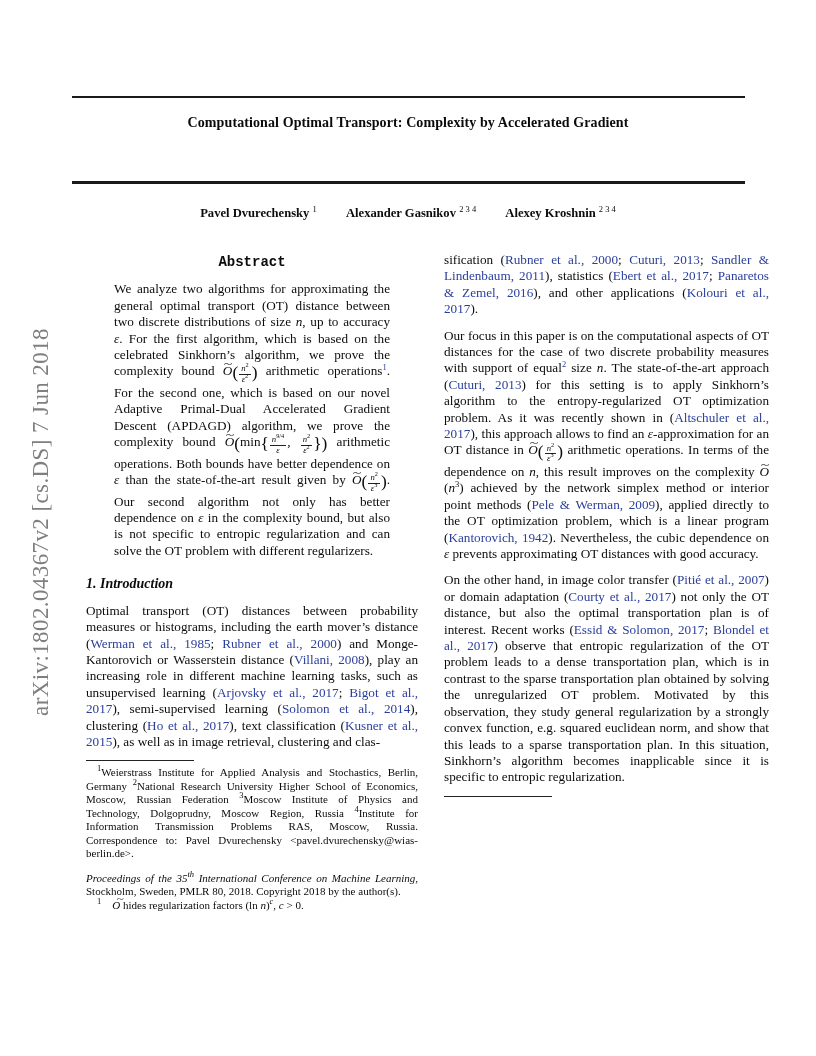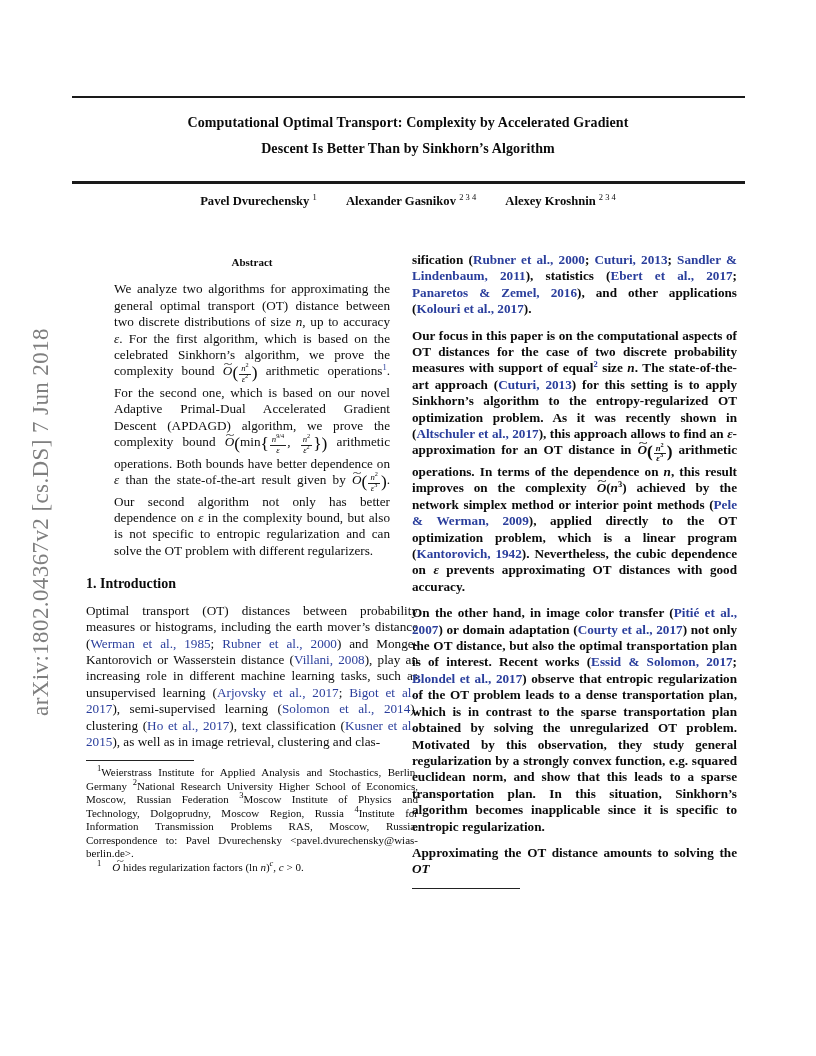--- a/index.html
+++ b/index.html
@@ -10,35 +10,35 @@
     -webkit-font-smoothing:antialiased;
   }
   .rule{position:absolute;left:72px;width:673px;background:#1a1a1a;}
   #rule-top{top:96px;height:2px;}
   #rule-title{top:181px;height:3px;}
   #paper-title{
     position:absolute;top:110px;left:108px;width:600px;text-align:center;
     font-size:14px;font-weight:bold;line-height:26px;letter-spacing:0.1px;
   }
   #author-line{
-    position:absolute;top:194px;left:0;width:816px;text-align:center;
+    position:absolute;top:206px;left:0;width:816px;text-align:center;
     font-size:12.6px;font-weight:bold;
   }
   .author{margin:0 13px;white-space:nowrap;}
   .author sup{font-weight:normal;}
   #arxiv-watermark{
     position:absolute;left:41px;top:522px;transform:translate(-50%,-50%) rotate(-90deg);
     white-space:nowrap;color:var(--wm);font-size:23px;letter-spacing:0.4px;
   }
   .col{position:absolute;top:252px;text-align:justify;font-size:13.2px;line-height:16.4px;}
   #col-left{left:86px;width:332px;}
-  #col-right{left:412px;width:325px;font-weight:bold;}
-  #abstract-heading{text-align:center;font-weight:bold;font-size:11px;margin:2px 0 11px 0;}
+  #col-right{left:444px;width:325px;}
+  #abstract-heading{text-align:center;font-weight:bold;font-size:14px;margin:2px 0 11px 0;font-family:Liberation Mono, monospace;}
   #abstract-paragraph{margin:0 28px;}
-  #section-heading-1{font-size:14px;font-weight:bold;text-align:left;margin:17px 0 10px 0;}
+  #section-heading-1{font-size:14px;font-weight:bold;text-align:left;margin:17px 0 10px 0;font-style:italic;}
   .para{margin:0 0 10px 0;}
   .para:last-child{margin-bottom:0;}
   .fnrule{width:108px;border:none;border-top:1.2px solid #222;margin:9px 0 5px 0;}
   .footnote{font-size:11px;line-height:13.5px;text-align:justify;}
   .indent{text-indent:11px;}
   #proceedings-note{margin-top:11px;}
   sup{font-size:8.5px;line-height:0;vertical-align:super;}
   .cite{color:var(--cite);}
   .it{font-style:italic;}
   .mv{font-style:italic;font-family:"Liberation Serif",serif;}
@@ -50,42 +50,41 @@
   .otilde{position:relative;display:inline-block;line-height:1;}
   .otilde .ottl{position:absolute;top:-0.52em;left:55%;transform:translateX(-50%) scaleX(1.5);font-size:0.8em;font-style:normal;}
 </style>
 </head>
 <body>
 
 <div class="rule" id="rule-top"></div>
 
 <div id="paper-title">
   <div>Computational Optimal Transport: Complexity by Accelerated Gradient</div>
-  <div>Descent Is Better Than by Sinkhorn’s Algorithm</div>
 </div>
 
 <div class="rule" id="rule-title"></div>
 
 <div id="author-line">
   <span class="author"><span>Pavel Dvurechensky</span> <sup>1</sup></span>
   <span class="author"><span>Alexander Gasnikov</span> <sup>2 3 4</sup></span>
   <span class="author"><span>Alexey Kroshnin</span> <sup>2 3 4</sup></span>
 </div>
 
 <div id="arxiv-watermark">arXiv:1802.04367v2  [cs.DS]  7 Jun 2018</div>
 
 <div class="col" id="col-left">
   <div id="abstract-heading">Abstract</div>
   <div id="abstract-paragraph" class="para"><span>We analyze two algorithms for approximating the general optimal transport (OT) distance between two discrete distributions of size </span><span class="mv">n</span><span>, up to accuracy </span><span class="mv">ε</span><span>. For the first algorithm, which is based on the celebrated Sinkhorn’s algorithm, we prove the complexity bound </span><span class="otilde"><span class="ottl">~</span><span class="mv">O</span></span><span class="bigp">(</span><span class="frac"><span class="fn"><span><span class="mv">n</span><sup>2</sup></span></span><span class="fd"><span><span class="mv">ε</span><sup>2</sup></span></span></span><span class="bigp">)</span><span> arithmetic operations</span><sup class="cite">1</sup><span>. For the second one, which is based on our novel Adaptive Primal-Dual Accelerated Gradient Descent (APDAGD) algorithm, we prove the complexity bound </span><span class="otilde"><span class="ottl">~</span><span class="mv">O</span></span><span class="bigp">(</span><span>min</span><span class="bigp">{</span><span class="frac"><span class="fn"><span><span class="mv">n</span><sup>9/4</sup></span></span><span class="fd"><span><span class="mv">ε</span></span></span></span><span>, </span><span class="frac"><span class="fn"><span><span class="mv">n</span><sup>2</sup></span></span><span class="fd"><span><span class="mv">ε</span><sup>2</sup></span></span></span><span class="bigp">}</span><span class="bigp">)</span><span> arithmetic operations. Both bounds have better dependence on </span><span class="mv">ε</span><span> than the state-of-the-art result given by </span><span class="otilde"><span class="ottl">~</span><span class="mv">O</span></span><span class="bigp">(</span><span class="frac"><span class="fn"><span><span class="mv">n</span><sup>2</sup></span></span><span class="fd"><span><span class="mv">ε</span><sup>3</sup></span></span></span><span class="bigp">)</span><span>. Our second algorithm not only has better dependence on </span><span class="mv">ε</span><span> in the complexity bound, but also is not specific to entropic regularization and can solve the OT problem with different regularizers.</span></div>
   <div id="section-heading-1">1. Introduction</div>
   <div class="para"><span>Optimal transport (OT) distances between probability measures or histograms, including the earth mover’s distance (</span><span class="cite">Werman et al., 1985</span><span>; </span><span class="cite">Rubner et al., 2000</span><span>) and Monge-Kantorovich or Wasserstein distance (</span><span class="cite">Villani, 2008</span><span>), play an increasing role in different machine learning tasks, such as unsupervised learning (</span><span class="cite">Arjovsky et al., 2017</span><span>; </span><span class="cite">Bigot et al., 2017</span><span>), semi-supervised learning (</span><span class="cite">Solomon et al., 2014</span><span>), clustering (</span><span class="cite">Ho et al., 2017</span><span>), text classification (</span><span class="cite">Kusner et al., 2015</span><span>), as well as in image retrieval, clustering and clas-</span></div>
   <hr class="fnrule">
   <div class="footnote indent"><sup>1</sup><span>Weierstrass Institute for Applied Analysis and Stochastics, Berlin, Germany </span><sup>2</sup><span>National Research University Higher School of Economics, Moscow, Russian Federation </span><sup>3</sup><span>Moscow Institute of Physics and Technology, Dolgoprudny, Moscow Region, Russia </span><sup>4</sup><span>Institute for Information Transmission Problems RAS, Moscow, Russia. Correspondence to: Pavel Dvurechensky </span><span>&lt;pavel.dvurechensky@wias-berlin.de&gt;.</span></div>
+  <div class="footnote" id="proceedings-note"><span class="it">Proceedings of the 35</span><sup class="it">th</sup><span class="it"> International Conference on Machine Learning</span><span>, Stockholm, Sweden, PMLR 80, 2018. Copyright 2018 by the author(s).</span></div>
   <div class="footnote indent"><sup>1</sup><span class="otilde"><span class="ottl">~</span><span class="mv">O</span></span><span> hides regularization factors (ln </span><span class="mv">n</span><span>)</span><sup class="it">c</sup><span>, </span><span class="mv">c</span><span> &gt; 0.</span></div>
 </div>
 
 <div class="col" id="col-right">
   <div class="para"><span>sification (</span><span class="cite">Rubner et al., 2000</span><span>; </span><span class="cite">Cuturi, 2013</span><span>; </span><span class="cite">Sandler &amp; Lindenbaum, 2011</span><span>), statistics (</span><span class="cite">Ebert et al., 2017</span><span>; </span><span class="cite">Panaretos &amp; Zemel, 2016</span><span>), and other applications (</span><span class="cite">Kolouri et al., 2017</span><span>).</span></div>
   <div class="para"><span>Our focus in this paper is on the computational aspects of OT distances for the case of two discrete probability measures with support of equal</span><sup class="cite">2</sup><span> size </span><span class="mv">n</span><span>. The state-of-the-art approach (</span><span class="cite">Cuturi, 2013</span><span>) for this setting is to apply Sinkhorn’s algorithm to the entropy-regularized OT optimization problem. As it was recently shown in (</span><span class="cite">Altschuler et al., 2017</span><span>), this approach allows to find an </span><span class="mv">ε</span><span>-approximation for an OT distance in </span><span class="otilde"><span class="ottl">~</span><span class="mv">O</span></span><span class="bigp">(</span><span class="frac"><span class="fn"><span><span class="mv">n</span><sup>2</sup></span></span><span class="fd"><span><span class="mv">ε</span><sup>3</sup></span></span></span><span class="bigp">)</span><span> arithmetic operations. In terms of the dependence on </span><span class="mv">n</span><span>, this result improves on the complexity </span><span class="otilde"><span class="ottl">~</span><span class="mv">O</span></span><span>(</span><span class="mv">n</span><sup>3</sup><span>) achieved by the network simplex method or interior point methods (</span><span class="cite">Pele &amp; Werman, 2009</span><span>), applied directly to the OT optimization problem, which is a linear program (</span><span class="cite">Kantorovich, 1942</span><span>). Nevertheless, the cubic dependence on </span><span class="mv">ε</span><span> prevents approximating OT distances with good accuracy.</span></div>
   <div class="para"><span>On the other hand, in image color transfer (</span><span class="cite">Pitié et al., 2007</span><span>) or domain adaptation (</span><span class="cite">Courty et al., 2017</span><span>) not only the OT distance, but also the optimal transportation plan is of interest. Recent works (</span><span class="cite">Essid &amp; Solomon, 2017</span><span>; </span><span class="cite">Blondel et al., 2017</span><span>) observe that entropic regularization of the OT problem leads to a dense transportation plan, which is in contrast to the sparse transportation plan obtained by solving the unregularized OT problem. Motivated by this observation, they study general regularization by a strongly convex function, e.g. squared euclidean norm, and show that this leads to a sparse transportation plan. In this situation, Sinkhorn’s algorithm becomes inapplicable since it is specific to entropic regularization.</span></div>
-  <div class="para"><span>Approximating the OT distance amounts to solving the </span><span class="it">OT</span></div>
   <hr class="fnrule">
 </div>
 
 </body></html>

